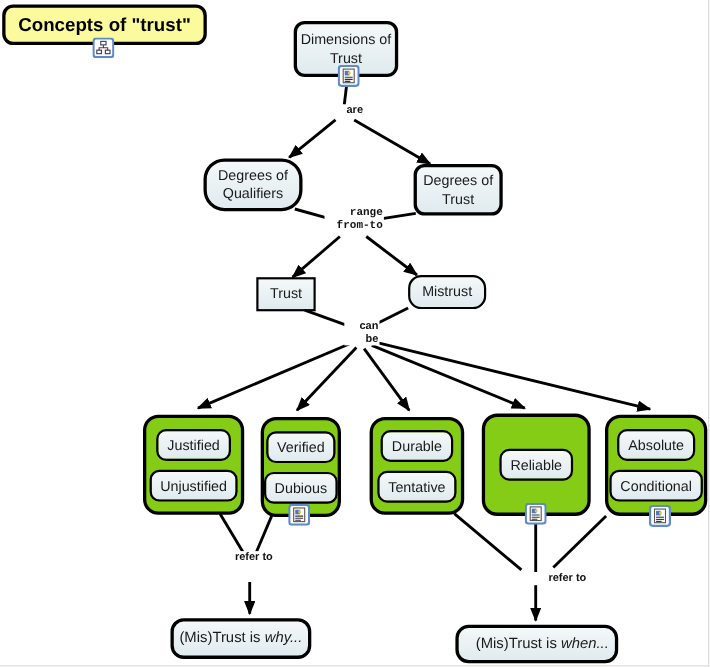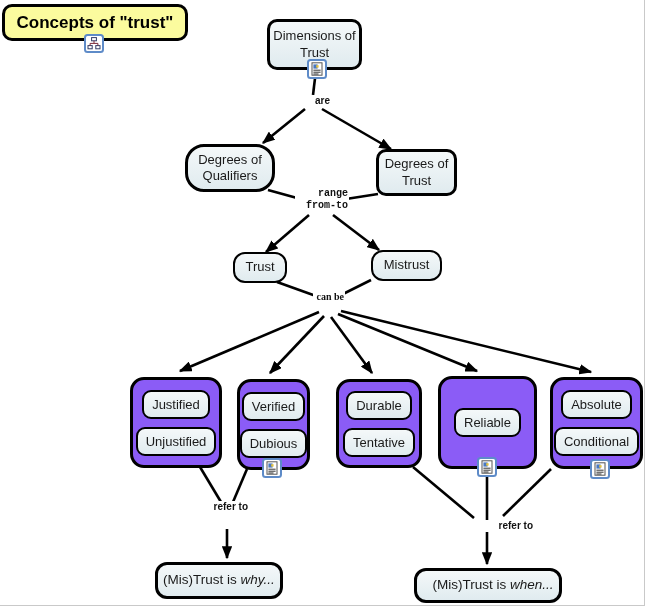--- a/index.html
+++ b/index.html
@@ -21,26 +21,26 @@
   .title-node{
     position:absolute;z-index:2;box-sizing:border-box;
     left:2px;top:4px;width:186px;height:37px;
     background:#fbfb9e;border:3.5px solid #000;border-radius:10px;
     display:flex;align-items:center;justify-content:center;
     font-size:17px;font-weight:bold;color:#000;
   }
   .n-dimensions{left:267px;top:19px;width:95px;height:51px;}
   .n-degq{left:185px;top:144px;width:90px;height:48px;border-radius:19px;}
   .n-degt{left:376px;top:149px;width:81px;height:47px;}
-  .n-trust{left:233px;top:252px;width:54px;height:31px;border-width:2.5px;border-radius:12px;}
+  .n-trust{left:233px;top:252px;width:54px;height:31px;border-width:2.5px;border-radius:0;}
   .n-mistrust{left:371px;top:250px;width:71px;height:31px;border-width:2.5px;border-radius:12px;}
 
   
   .group{
-    position:absolute;z-index:2;box-sizing:border-box;background:#8b5cf6;
+    position:absolute;z-index:2;box-sizing:border-box;background:#84cc16;
     border:3px solid #000;border-radius:14px;
     display:flex;flex-direction:column;align-items:center;justify-content:center;gap:8px;
   }
   .g1{left:130px;top:377px;width:92px;height:91px;}
   .g2{left:237px;top:379px;width:73px;height:91px;}
   .g3{left:336px;top:379px;width:86px;height:89px;}
   .g4{left:438px;top:376px;width:99px;height:93px;}
   .g5{left:550px;top:377px;width:93px;height:92px;}
   .gitem{
     box-sizing:border-box;background:linear-gradient(180deg,#f4f8f9 0%,#e0ebef 100%);
@@ -49,21 +49,21 @@
   }
 
   
   .link-label{
     position:absolute;z-index:3;background:#fff;
     font-size:10px;font-weight:bold;line-height:1.15;text-align:right;color:#111;
     padding:0 1px;
   }
   .l-are{left:299px;top:95px;width:30px;}
   .l-range{left:295px;top:188px;width:52px;font-family:Liberation Mono, monospace;}
-  .l-canbe{left:313px;top:291px;width:30px;font-family:Liberation Serif, serif;}
+  .l-canbe{left:313px;top:291px;width:30px;}
   .l-refer-left{left:209px;top:501px;width:38px;}
   .l-refer-right{left:466px;top:520px;width:66px;}
 
   
   .n-why{left:155px;top:562px;width:128px;height:37px;border-radius:12px;font-size:13.5px;}
   .n-when{left:414px;top:568px;width:148px;height:35px;border-radius:12px;font-size:13.5px;padding-left:10px;}
   .em{font-style:italic;}
 
   
   .mini-icon{position:absolute;z-index:4;width:20px;height:20px;}

